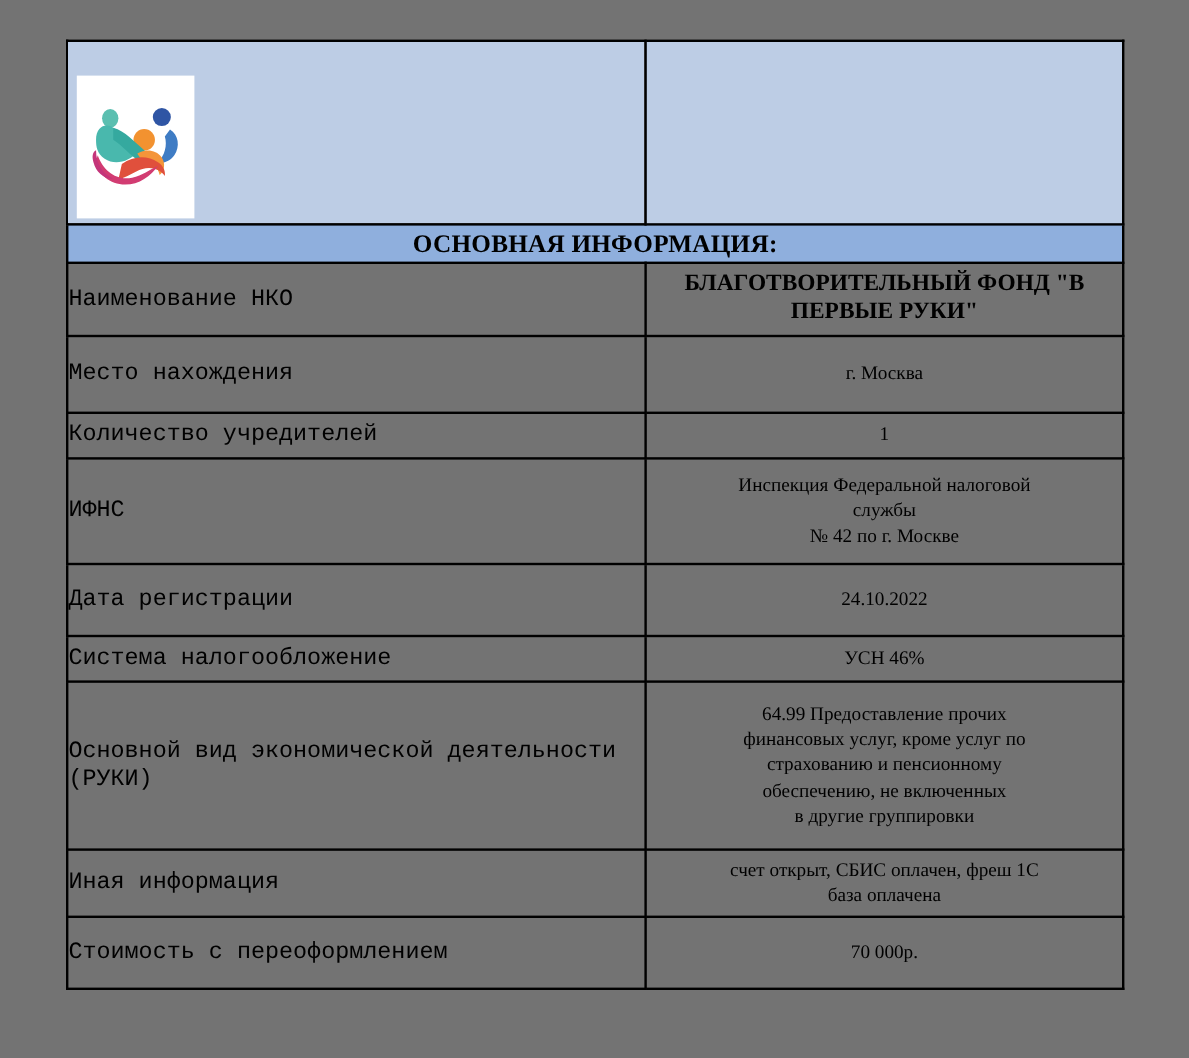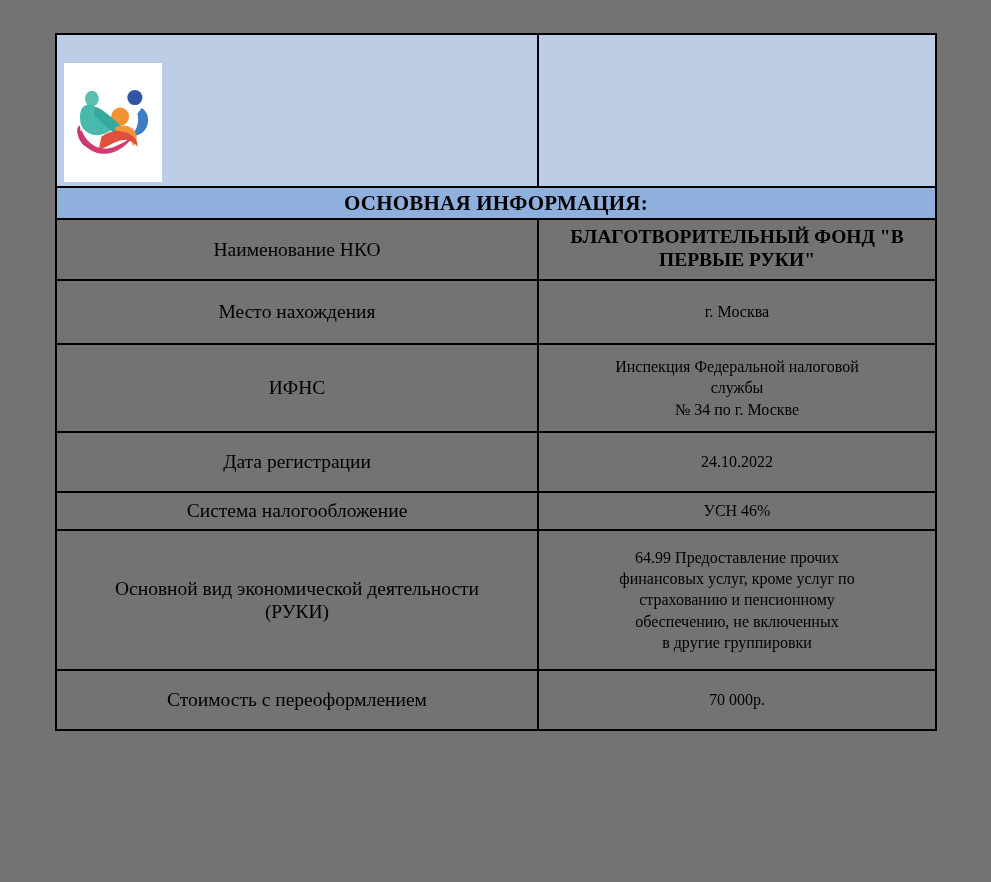--- a/index.html
+++ b/index.html
@@ -77,25 +77,26 @@
     text-align: center;
     font-weight: bold;
     font-size: 21px;
     height: 30px;
     letter-spacing: 0.2px;
     padding: 1px 0 3px 0;
   }
 
   
   .label-cell {
-    text-align: center;
+    text-align: left;
     font-size: 19.5px;
     line-height: 1.2;
     padding: 7px 10px 7px 10px;
     vertical-align: top;
+    font-family: Liberation Mono, monospace;
   }
   .value-cell {
     text-align: center;
     font-size: 16px;
     line-height: 1.33;
     padding: 7px 12px 8px 12px;
     vertical-align: middle;
   }
   .value-cell.is-strong {
     font-weight: bold;
@@ -195,27 +196,33 @@
         </td>
       </tr>
 
       <tr class="r-place">
         <td class="label-cell">Место нахождения</td>
         <td class="value-cell">
           <span class="value-line">г. Москва</span>
         </td>
       </tr>
 
+      <tr class="r-found">
+        <td class="label-cell">Количество учредителей</td>
+        <td class="value-cell">
+          <span class="value-line">1</span>
+        </td>
+      </tr>
 
       <tr class="r-ifns">
         <td class="label-cell">ИФНС</td>
         <td class="value-cell">
           <span class="value-line">Инспекция Федеральной налоговой</span>
           <span class="value-line">службы</span>
-          <span class="value-line">№ 34 по г. Москве</span>
+          <span class="value-line">№ 42 по г. Москве</span>
         </td>
       </tr>
 
       <tr class="r-date">
         <td class="label-cell">Дата регистрации</td>
         <td class="value-cell">
           <span class="value-line">24.10.2022</span>
         </td>
       </tr>
 
@@ -234,20 +241,27 @@
         <td class="value-cell">
           <span class="value-line">64.99 Предоставление прочих</span>
           <span class="value-line">финансовых услуг, кроме услуг по</span>
           <span class="value-line">страхованию и пенсионному</span>
           <span class="value-line">обеспечению, не включенных</span>
           <span class="value-line">в другие группировки</span>
         </td>
       </tr>
 
 
+      <tr class="r-other">
+        <td class="label-cell">Иная информация</td>
+        <td class="value-cell">
+          <span class="value-line">счет открыт, СБИС оплачен, фреш 1С</span>
+          <span class="value-line">база оплачена</span>
+        </td>
+      </tr>
 
       <tr class="r-price">
         <td class="label-cell">Стоимость с переоформлением</td>
         <td class="value-cell">
           <span class="value-line">70 000р.</span>
         </td>
       </tr>
 
     </tbody>
   </table>

